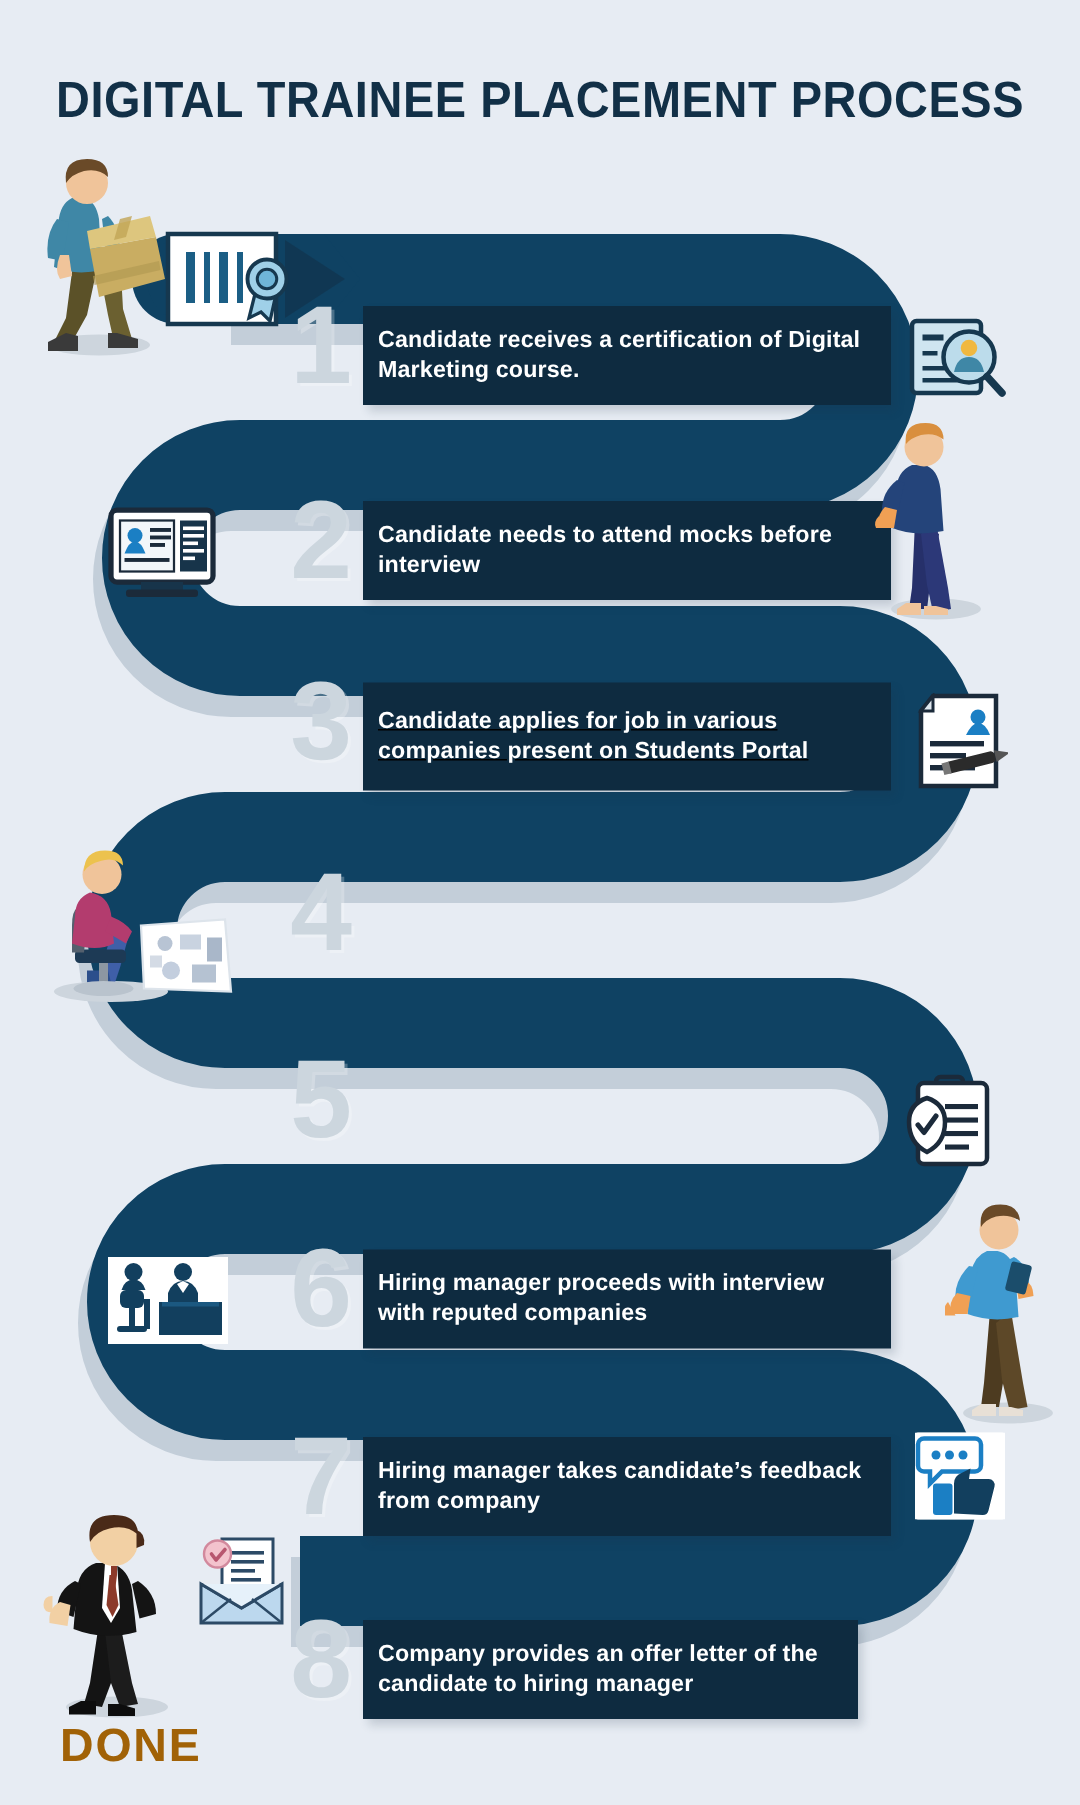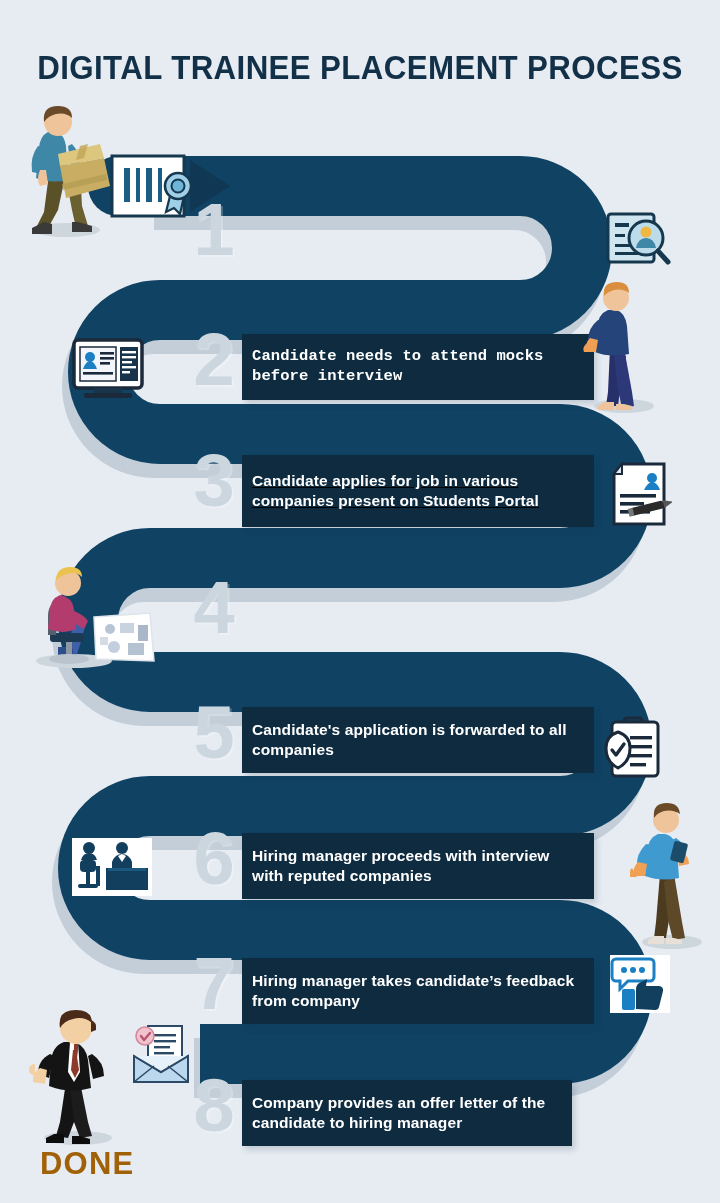--- a/index.html
+++ b/index.html
@@ -151,20 +151,23 @@
       H 200
       " fill="none" stroke="#0f4263" stroke-width="60" stroke-linecap="butt"></path>
 
     <path d="M 118 156 h 98 l 24 30 -24 30 h -98 a 30 30 0 0 1 0 -60 z" fill="#0f4263"></path>
     <circle cx="128" cy="186" r="30" fill="#0f4263"></circle>
     <path d="M 190 160 l 40 26 -40 26 z" fill="#123047" opacity="0.55"></path>
   </svg>
 
   <div class="step" style="left:186px; top:204px; height:66px;">
     <div class="step-num">1</div>
+    <div class="step-box" style="width:352px;">
+      <div class="step-text">Candidate receives a certification of Digital Marketing course.</div>
+    </div>
   </div>
 
   <div class="art" style="left:110px; top:152px;">
     <svg width="86" height="74" viewBox="0 0 86 74" xmlns="http://www.w3.org/2000/svg">
       <rect x="2" y="4" width="72" height="60" fill="#ffffff" stroke="#16384f" stroke-width="3"></rect>
       <rect x="14" y="16" width="6" height="34" fill="#1b5e85"></rect>
       <rect x="26" y="16" width="4" height="34" fill="#1b5e85"></rect>
       <rect x="36" y="16" width="6" height="34" fill="#1b5e85"></rect>
       <rect x="48" y="16" width="4" height="34" fill="#1b5e85"></rect>
       <g transform="translate(56,20)">
@@ -204,21 +207,21 @@
       <rect x="9" y="40" width="26" height="3" fill="#16384f"></rect>
       <circle cx="40" cy="26" r="17" fill="#bcdceb" stroke="#16384f" stroke-width="3"></circle>
       <circle cx="40" cy="20" r="5.5" fill="#f0b840"></circle>
       <path d="M30 36 q2 -10 10 -10 q8 0 10 10z" fill="#3f87a6"></path>
       <line x1="52" y1="39" x2="62" y2="50" stroke="#16384f" stroke-width="5" stroke-linecap="round"></line>
     </svg>
   </div>
 
   <div class="step" style="left:186px; top:334px; height:66px;">
     <div class="step-num">2</div>
-    <div class="step-box" style="width:352px;font-family:Liberation Mono, monospace;">
+    <div class="step-box" style="width:352px;">
       <div class="step-text">Candidate needs to attend mocks before interview</div>
     </div>
   </div>
 
   <div class="art" style="left:72px; top:338px;">
     <svg width="76" height="62" viewBox="0 0 76 62" xmlns="http://www.w3.org/2000/svg">
       <rect x="2" y="2" width="68" height="48" rx="4" fill="#ffffff" stroke="#1b2a3a" stroke-width="3.5"></rect>
       <rect x="8" y="9" width="36" height="34" fill="#f2f6fa" stroke="#1b2a3a" stroke-width="1.5"></rect>
       <circle cx="18" cy="19" r="5" fill="#1b7fc4"></circle>
       <path d="M11 31 q3 -8 7 -8 q4 0 7 8z" fill="#1b7fc4"></path>
@@ -301,23 +304,20 @@
         <rect x="44" y="12" width="10" height="16" fill="#a9b7c9"></rect>
         <circle cx="20" cy="34" r="6" fill="#c3cede"></circle>
         <rect x="34" y="30" width="16" height="12" fill="#b5c2d2"></rect>
         <rect x="6" y="24" width="8" height="8" fill="#d4dbe5"></rect>
       </g>
     </svg>
   </div>
 
   <div class="step" style="left:186px; top:707px; height:66px;">
     <div class="step-num">5</div>
-    <div class="step-box" style="width:352px;">
-      <div class="step-text">Candidate's application is forwarded to all companies</div>
-    </div>
   </div>
 
   <div class="art" style="left:604px; top:712px;">
     <svg width="62" height="66" viewBox="0 0 62 66" xmlns="http://www.w3.org/2000/svg">
       <rect x="20" y="6" width="18" height="9" rx="3" fill="none" stroke="#1b2a3a" stroke-width="3"></rect>
       <rect x="8" y="10" width="46" height="54" rx="4" fill="#ffffff" stroke="#1b2a3a" stroke-width="3"></rect>
       <rect x="26" y="24" width="22" height="3.4" fill="#1b2a3a"></rect>
       <rect x="26" y="33" width="22" height="3.4" fill="#1b2a3a"></rect>
       <rect x="26" y="42" width="22" height="3.4" fill="#1b2a3a"></rect>
       <rect x="26" y="51" width="16" height="3.4" fill="#1b2a3a"></rect>

